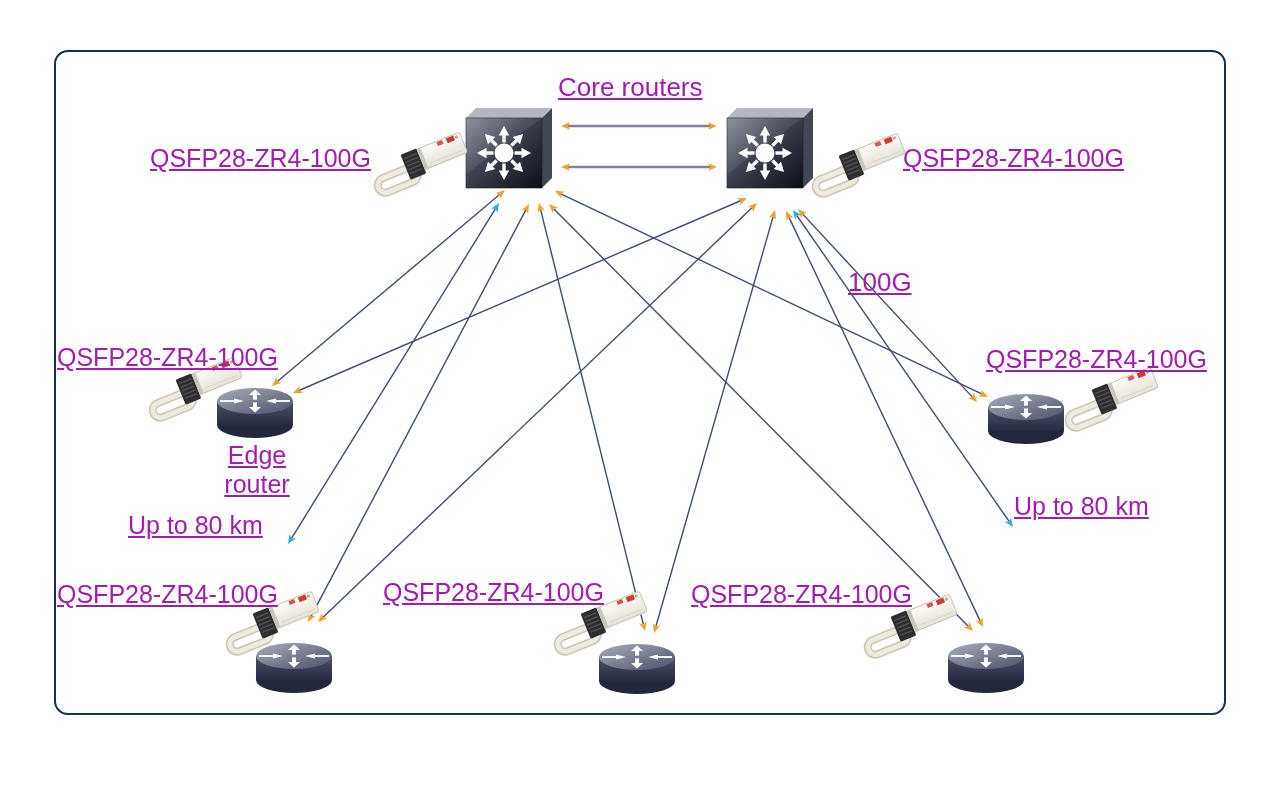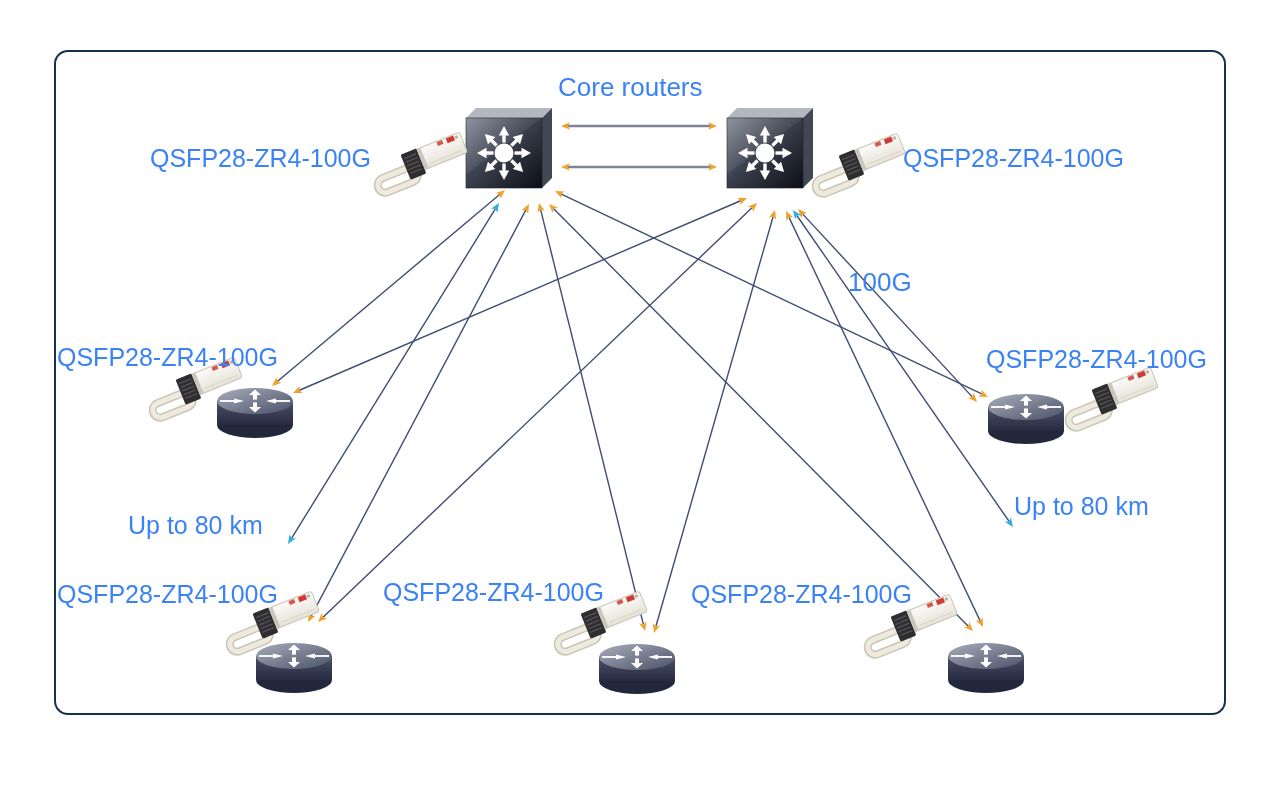--- a/index.html
+++ b/index.html
@@ -7,21 +7,21 @@
     position:relative;width:1280px;height:800px;background:#ffffff;overflow:hidden;
     font-family:"Liberation Sans","DejaVu Sans",sans-serif;color:#3b3b3b;
   }
   .frame{
     position:absolute;left:54px;top:50px;width:1172px;height:665px;
     border:2.5px solid #16304f;border-radius:14px;box-sizing:border-box;
   }
   #link-layer{position:absolute;left:0;top:0;width:1280px;height:800px;}
   .node{position:absolute;}
   .node svg{display:block;width:100%;height:100%;}
-  .lbl{position:absolute;font-size:25px;line-height:1.15;white-space:nowrap;color:#3b82f6;}
+  .lbl{position:absolute;font-size:25px;line-height:1.15;white-space:nowrap;color:#a21caf;text-decoration:underline;}
   .title{font-size:26px;}
   .wrap{white-space:normal;text-align:center;}
   .defs-holder{position:absolute;width:0;height:0;overflow:hidden;}
 </style>
 </head>
 <body>
 
 <div class="canvas">
 
   <svg class="defs-holder" aria-hidden="true">
@@ -223,19 +223,20 @@
   <div class="lbl title" style="left:558px;top:73px;">Core routers</div>
 
   <div class="lbl" style="left:150px;top:144px;">QSFP28-ZR4-100G</div>
   <div class="lbl" style="left:903px;top:144px;">QSFP28-ZR4-100G</div>
   <div class="lbl" style="left:57px;top:343px;">QSFP28-ZR4-100G</div>
   <div class="lbl" style="left:986px;top:345px;">QSFP28-ZR4-100G</div>
   <div class="lbl" style="left:57px;top:580px;">QSFP28-ZR4-100G</div>
   <div class="lbl" style="left:383px;top:578px;">QSFP28-ZR4-100G</div>
   <div class="lbl" style="left:691px;top:580px;">QSFP28-ZR4-100G</div>
 
+  <div class="lbl wrap" style="left:212px;top:441px;width:90px;">Edge router</div>
 
   <div class="lbl" style="left:128px;top:511px;">Up to 80 km</div>
   <div class="lbl" style="left:1014px;top:492px;">Up to 80 km</div>
 
   <div class="lbl title" style="left:848px;top:268px;">100G</div>
 
 </div>
 
 </body></html>

